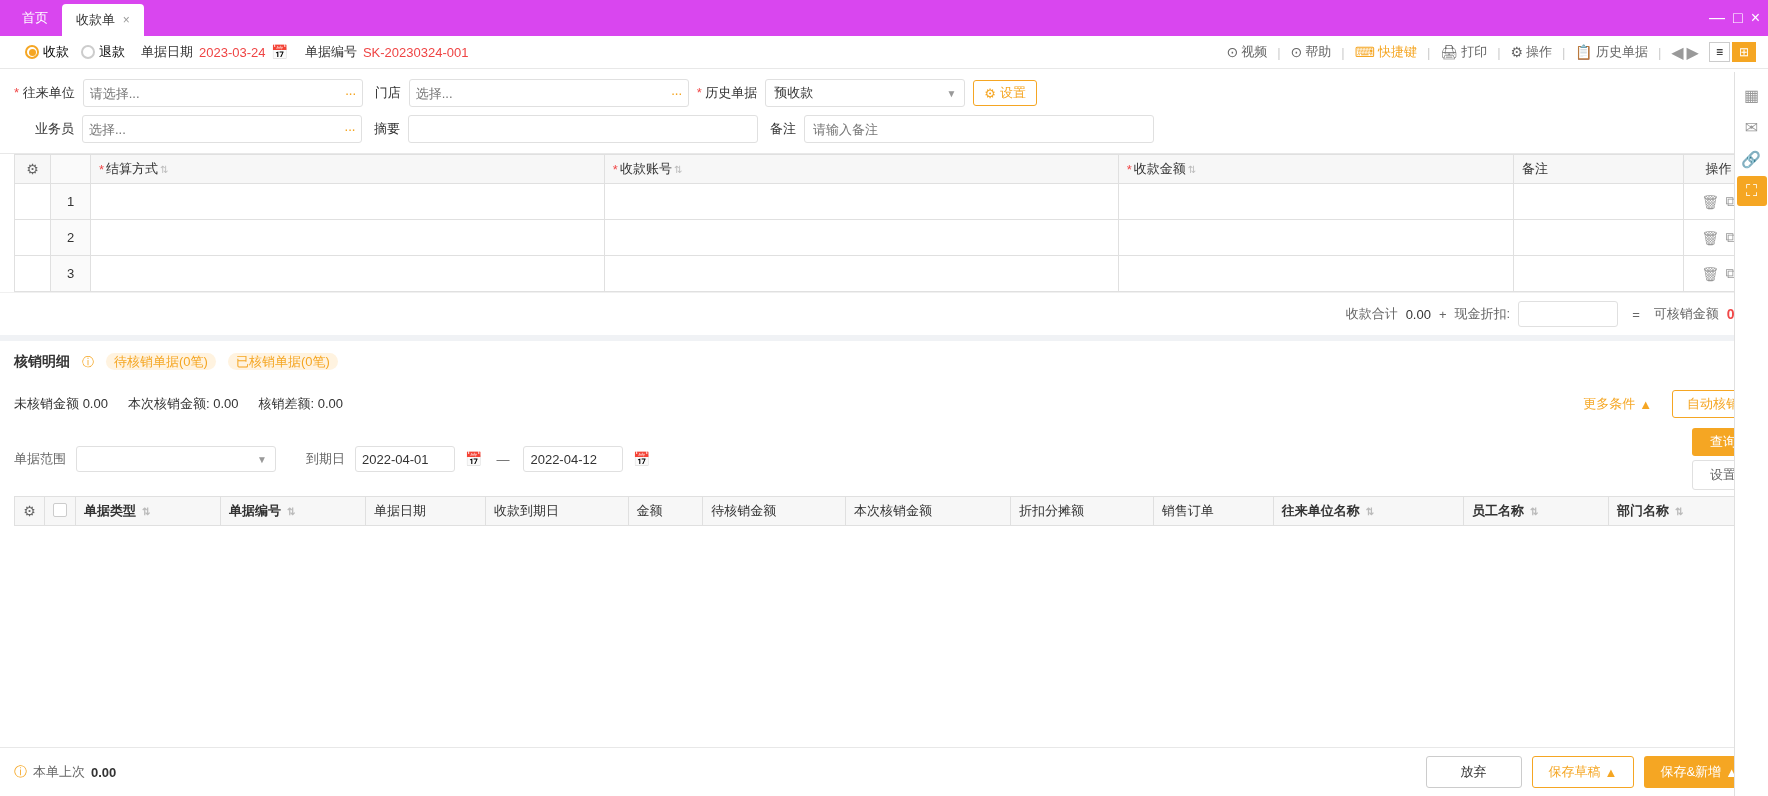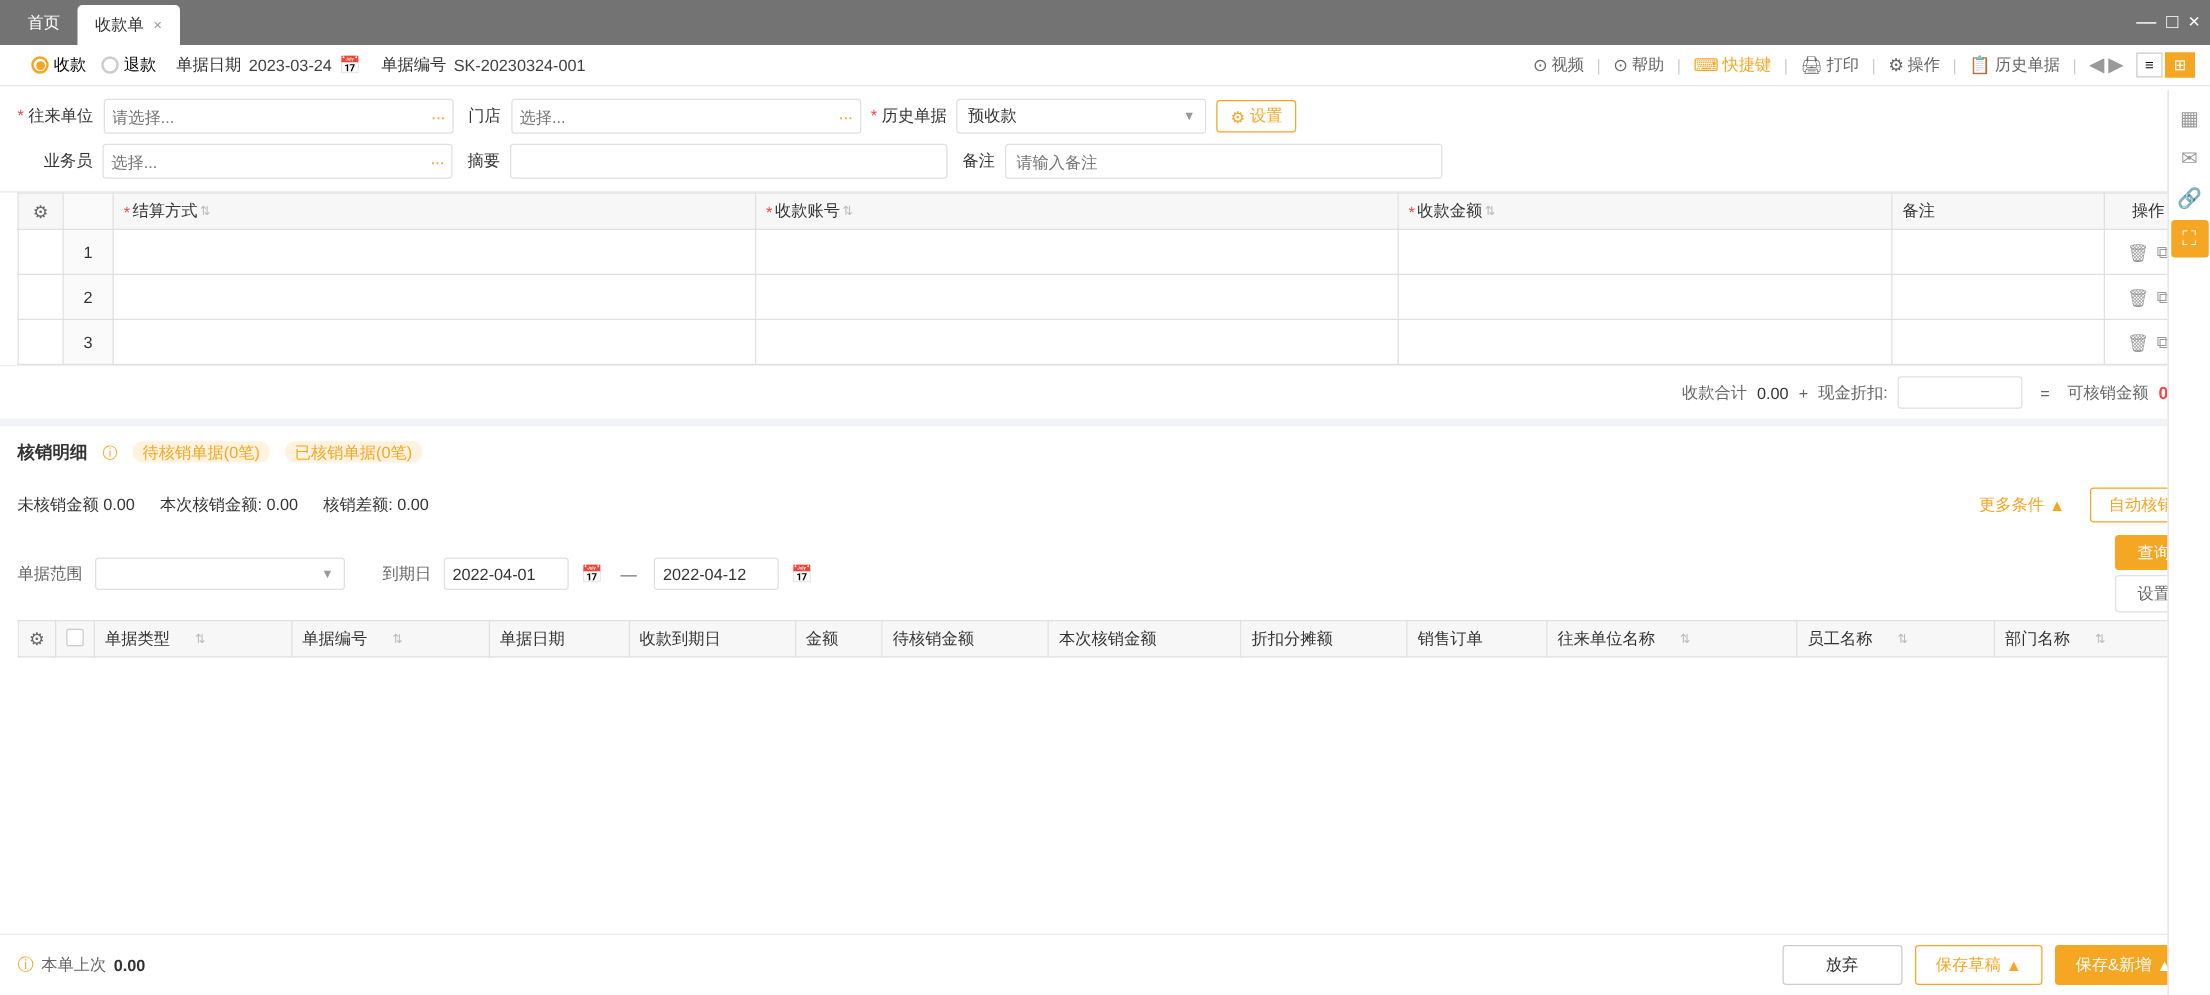--- a/index.html
+++ b/index.html
@@ -1,20 +1,20 @@
 <!DOCTYPE html>
 <html><head>
   <meta charset="utf-8">
   <style>
     * { box-sizing: border-box; margin: 0; padding: 0; font-family: "Microsoft YaHei", sans-serif; font-size: 13px; }
     body { background: #f0f2f5; width: 1768px; min-height: 796px; overflow: hidden; }
 
     
     .top-nav {
-      display: flex; background: #737373; height: 36px; padding: 0 8px;
+      display: flex; background: #d946ef; height: 36px; padding: 0 8px;
       color: #fff;
     }
     .top-nav-item {
       padding: 0 14px; height: 36px; line-height: 36px; cursor: pointer; font-size: 13px; color: #fff;
     }
     .top-nav-item.active {
       background: #fff; color: #333; border-radius: 4px 4px 0 0; margin-top: 4px; height: 32px; line-height: 32px;
     }
     .top-nav-close { color: #999; margin-left: 4px; cursor: pointer; font-size: 12px; }
     .top-nav-spacer { flex: 1; }
@@ -28,21 +28,21 @@
     .toolbar {
       display: flex; align-items: center; padding: 6px 12px; border-bottom: 1px solid #e8e8e8; gap: 16px; flex-shrink: 0;
     }
     .radio-group { display: flex; align-items: center; gap: 12px; padding-left: 13px; }
     .radio-item { display: flex; align-items: center; gap: 4px; cursor: pointer; }
     .radio-circle { width: 14px; height: 14px; border-radius: 50%; border: 2px solid #ccc; display: flex; align-items: center; justify-content: center; }
     .radio-circle.active { border-color: #f5a623; }
     .radio-circle.active::after { content: ''; width: 7px; height: 7px; border-radius: 50%; background: #f5a623; }
     .toolbar-field { display: flex; align-items: center; gap: 6px; }
     .toolbar-label { color: #333; white-space: nowrap; }
-    .toolbar-value { color: #404040; font-weight: 500; }
+    .toolbar-value { color: #ef4444; font-weight: 500; }
     .toolbar-icon { color: #f5a623; cursor: pointer; font-size: 14px; }
     .toolbar-spacer { flex: 1; }
     .toolbar-actions { display: flex; align-items: center; gap: 10px; color: #666; font-size: 12px; }
     .toolbar-action-item { display: flex; align-items: center; gap: 3px; cursor: pointer; color: #666; }
     .toolbar-action-item .icon { font-size: 14px; }
     .toolbar-action-item.highlight { color: #f5a623; }
     .nav-dots { display: flex; gap: 3px; }
     .view-toggle { display: flex; gap: 2px; }
     .view-btn { padding: 2px 6px; border: 1px solid #ccc; background: #fff; cursor: pointer; font-size: 12px; }
     .view-btn.active { background: #f5a623; color: #fff; border-color: #f5a623; }
@@ -114,21 +114,21 @@
     .filter-spacer { flex: 1; }
     .query-btn { background: #f5a623; color: #fff; border: none; border-radius: 3px; padding: 5px 18px; cursor: pointer; font-size: 13px; }
     .settings-btn2 { border: 1px solid #e0e0e0; color: #666; background: #fff; border-radius: 3px; padding: 5px 14px; cursor: pointer; font-size: 13px; }
 
     
     .bottom-table-wrap { flex: 1; overflow: hidden; }
     .bottom-table { width: 100%; border-collapse: collapse; }
     .bottom-table th { background: #f7f7f7; border: 1px solid #e0e0e0; padding: 5px 8px; color: #333; font-weight: 500; white-space: nowrap; text-align: left; font-size: 12px; }
     .bottom-table .col-cb { width: 30px; text-align: center; }
     .bottom-table .col-gear { width: 30px; text-align: center; }
-    .th-with-sort { display: flex; align-items: center; gap: 20px; }
+    .th-with-sort { display: flex; align-items: center; gap: 6px; font-weight: bold; }
 
     
     .footer-bar { display: flex; align-items: center; padding: 8px 14px; border-top: 1px solid #e8e8e8; background: #fff; flex-shrink: 0; }
     .footer-left { display: flex; align-items: center; gap: 6px; color: #666; }
     .footer-info-icon { color: #f5a623; cursor: pointer; }
     .footer-val { font-weight: 600; color: #333; }
     .footer-spacer { flex: 1; }
     .footer-actions { display: flex; gap: 10px; }
     .btn-discard { border: 1px solid #ccc; background: #fff; color: #333; border-radius: 3px; padding: 6px 34px; cursor: pointer; font-size: 13px; }
     .btn-save-draft { background: #fff; border: 1px solid #f5a623; color: #f5a623; border-radius: 3px; padding: 6px 16px; cursor: pointer; font-size: 13px; display: flex; align-items: center; gap: 4px; }

